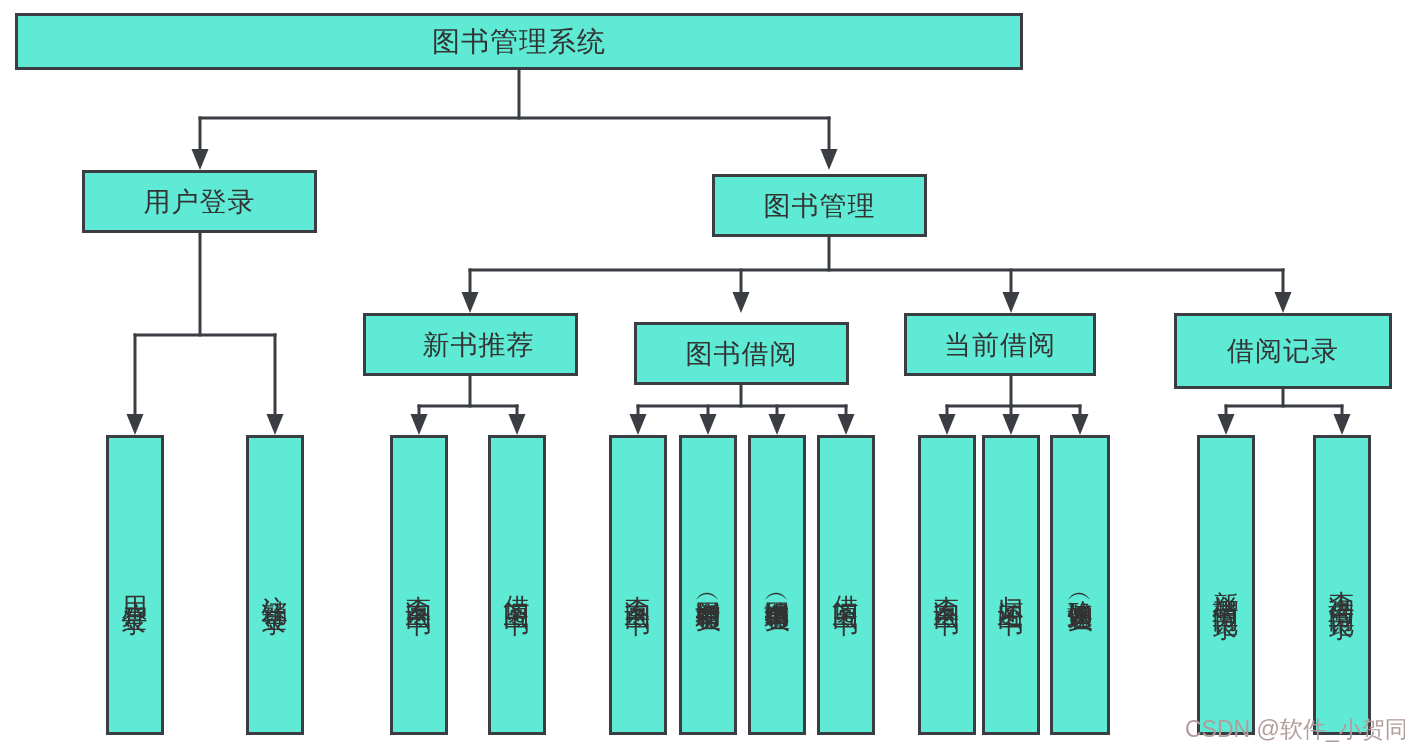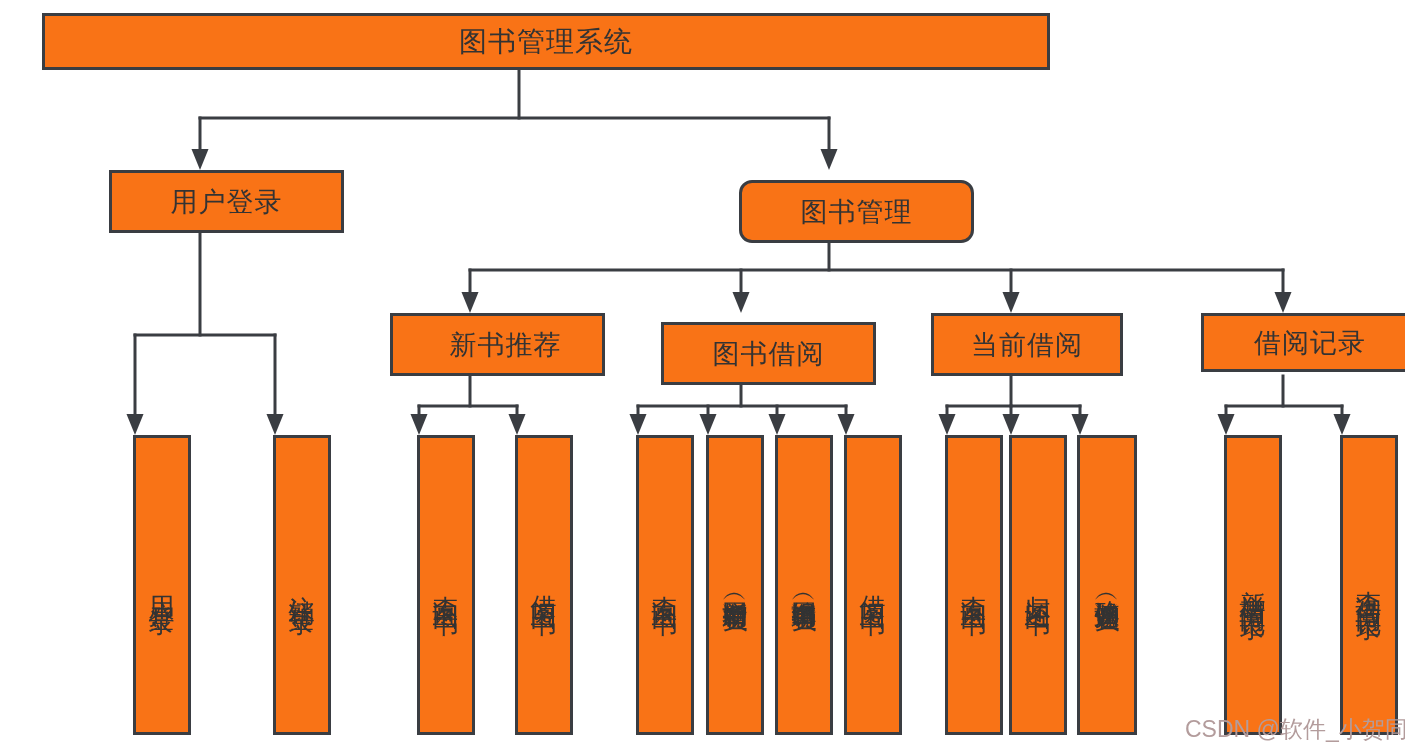--- a/index.html
+++ b/index.html
@@ -14,45 +14,44 @@
     width:1405px;height:747px;
     background:var(--bg);
     overflow:hidden;
     font-family:"Liberation Sans","DejaVu Sans",sans-serif;
     color:var(--text);
   }
   #wires{position:absolute;left:0;top:0;}
   .hbox,.vbox{
     position:absolute;
     box-sizing:border-box;
-    background:#f97316;
+    background:#5eead4;
     border:3px solid var(--line);
     display:flex;
     align-items:center;
     justify-content:center;
     color:var(--text);
-    margin-left:27px;
   }
   .hbox{font-size:27px;letter-spacing:1px;}
   .vbox{
     top:435px;width:58px;height:300px;
     writing-mode:vertical-rl;
     font-size:26px;
     letter-spacing:5px;
     line-height:1;
   }
   .vbox.long{letter-spacing:1px;font-size:25px;}
   
   #n-root{left:15px;top:13px;width:1008px;height:57px;font-size:28px;}
   #n-userLogin{left:82px;top:170px;width:235px;height:63px;}
-  #n-bookMgmt{left:712px;top:180px;width:235px;height:63px;border-radius:13px;}
+  #n-bookMgmt{left:712px;top:174px;width:215px;height:63px;}
   #n-newBooks{left:363px;top:313px;width:215px;height:63px;padding-left:16px;}
   #n-bookBorrow{left:634px;top:322px;width:215px;height:63px;text-align:center;}
   #n-currentBorrow{left:904px;top:313px;width:192px;height:63px;}
-  #n-borrowRecords{left:1174px;top:313px;width:218px;height:59px;}
+  #n-borrowRecords{left:1174px;top:313px;width:218px;height:76px;}
   
   #n-leafUserLogin{left:106px;}
   #n-leafLogout{left:246px;}
   #n-leafQuery1{left:390px;}
   #n-leafBorrow1{left:488px;}
   #n-leafQuery2{left:609px;}
   #n-leafAdd{left:679px;}
   #n-leafEdit{left:748px;}
   #n-leafBorrow2{left:817px;}
   #n-leafQuery3{left:918px;}

